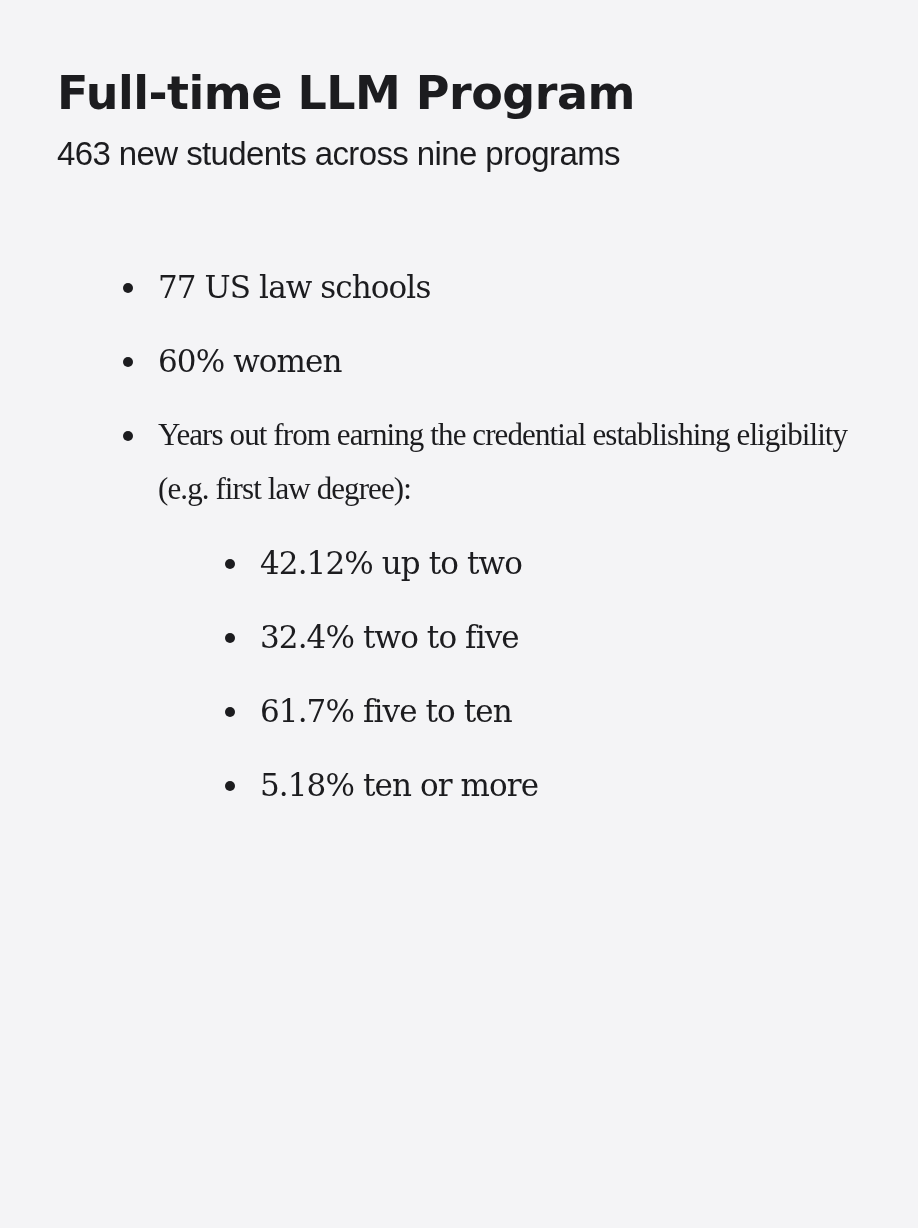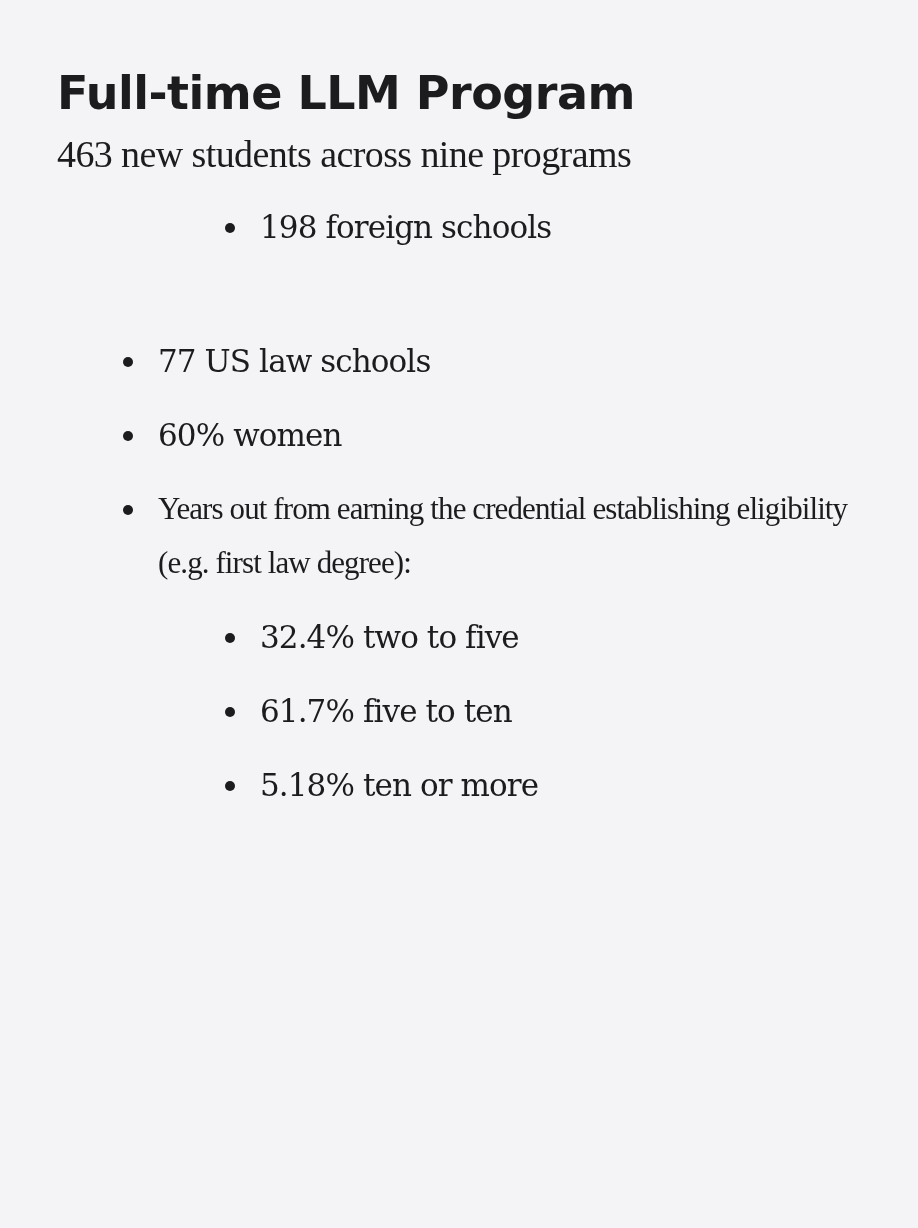--- a/index.html
+++ b/index.html
@@ -22,22 +22,22 @@
       margin: 0;
       font-family: "DejaVu Sans", sans-serif;
       font-weight: bold;
       font-size: 46px;
       line-height: 70px;
       letter-spacing: -0.5px;
       color: #1c1c1f;
     }
     .subtitle {
       margin: 0;
-      font-family: Liberation Serif, serif;
-      font-size: 38px;
+      font-family: Liberation Sans, sans-serif;
+      font-size: 33px;
       line-height: 52px;
       letter-spacing: -0.6px;
       color: #1c1c1f;
     }
     ul {
       list-style: none;
       margin: 0;
       padding: 0;
     }
     .list-main {
@@ -87,41 +87,41 @@
   </style>
 </head>
 <body>
 
 <div class="page">
   <h1>Full-time LLM Program</h1>
   <p class="subtitle">463 new students across nine programs</p>
 
 
   <ul class="sub-list">
-    <li class="li lvl2">
-      <span>198 foreign schools</span>
-    </li>
   </ul>
 
   <div class="gap-after-sub"></div>
 
   <ul>
     <li class="li lvl1">
       <span>77 US law schools</span>
     </li>
     <li class="li lvl1">
       <span>60% women</span>
     </li>
     <li class="li lvl1">
       <span class="wrap-text">Years out from earning the credential establishing eligibility (e.g. first law degree):</span>
     </li>
   </ul>
 
   <ul class="sub-list-years">
     <li class="li lvl2">
+      <span>42.12% up to two</span>
+    </li>
+    <li class="li lvl2">
       <span>32.4% two to five</span>
     </li>
     <li class="li lvl2">
       <span>61.7% five to ten</span>
     </li>
     <li class="li lvl2">
       <span>5.18% ten or more</span>
     </li>
   </ul>
 </div>

